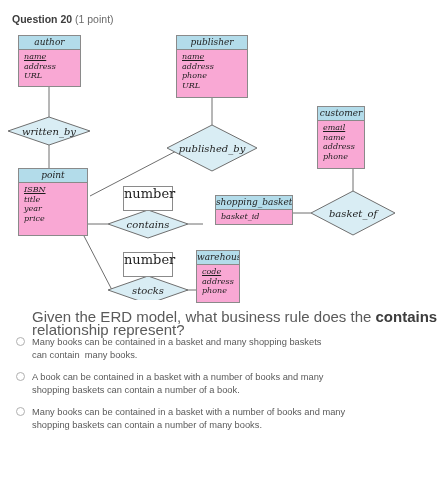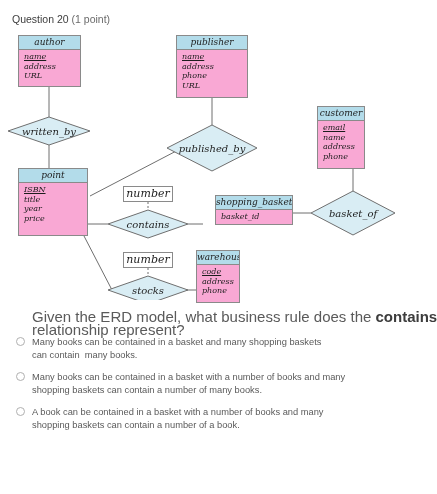--- a/index.html
+++ b/index.html
@@ -19,21 +19,21 @@
   
   .q-header {
     position: absolute;
     left: 12px;
     top: 13px;
     font-size: 10.5px;
     line-height: 13px;
     white-space: nowrap;
   }
   .q-header .q-label {
-    font-weight: normal;
+    font-weight: bold;
     color: #3d3d3d;
     margin-top: 45px;
   }
   .q-header .q-points {
     font-weight: normal;
     color: #6b6b6b;
   }
 
   
   .erd {
@@ -84,24 +84,23 @@
   }
 
   
   .attr-box {
     position: absolute;
     border: 1px solid #8a8a8a;
     background: #ffffff;
     box-sizing: border-box;
     text-align: center;
     font-family: "DejaVu Serif", serif;
-    font-style: italic;
-    font-size: 11px;
+    font-size: 13px;
     line-height: 14px;
-    height: 16px;
+    height: 25px;
     color: #1d1d1d;
   }
 
   
   .rel {
     position: absolute;
     box-sizing: border-box;
   }
   .rel-label {
     position: absolute;
@@ -301,22 +300,22 @@
 
 <div class="options">
 
   <div class="option">
     <span class="radio"></span>
     <span class="opt-text o1">Many books can be contained in a basket and many shopping baskets can contain  many books.</span>
   </div>
 
   <div class="option" style="margin-top:8px;">
     <span class="radio"></span>
-    <span class="opt-text o3">Many books can be contained in a basket with a number of books and many shopping baskets can contain a number of many books.</span>
+    <span class="opt-text o2">A book can be contained in a basket with a number of books and many shopping baskets can contain a number of a book.</span>
   </div>
 
   <div class="option" style="margin-top:8px;">
     <span class="radio"></span>
-    <span class="opt-text o2">A book can be contained in a basket with a number of books and many shopping baskets can contain a number of a book.</span>
+    <span class="opt-text o3">Many books can be contained in a basket with a number of books and many shopping baskets can contain a number of many books.</span>
   </div>
 
 
 </div>
 
 </body></html>

